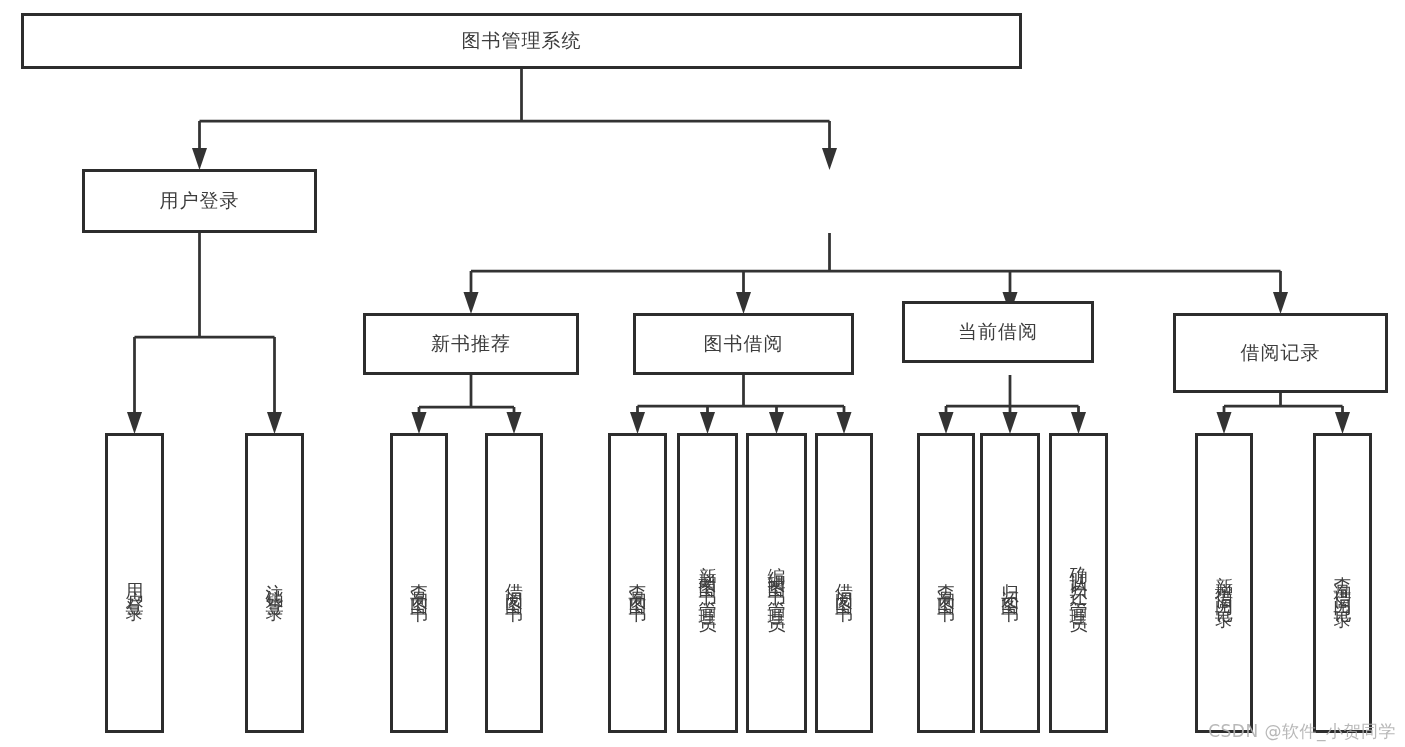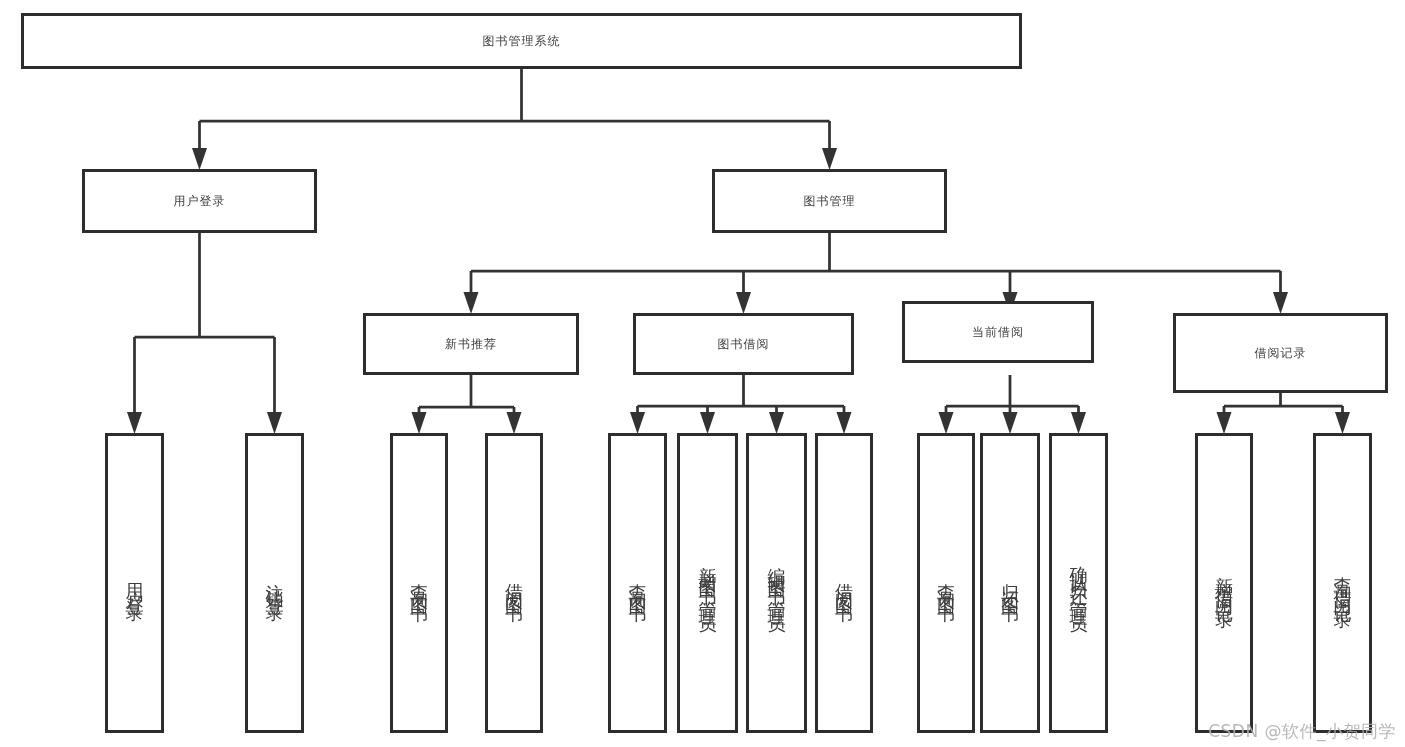--- a/index.html
+++ b/index.html
@@ -26,21 +26,21 @@
     box-sizing: border-box;
     background: #ffffff;
     border: 3px solid #2d2d2d;
     display: flex;
     align-items: center;
     justify-content: center;
     color: #3d3d3d;
     z-index: 2;
   }
   .box.h span {
-    font-size: 12px;
+    font-size: 19px;
     letter-spacing: 1px;
     white-space: nowrap;
   }
   .box.v span {
     writing-mode: vertical-rl;
     text-orientation: mixed;
     font-size: 18px;
     letter-spacing: 7px;
     line-height: 1.1;
   }
@@ -97,23 +97,20 @@
     <polygon points="1335,412 1350,412 1342.5,434" fill="#333333"></polygon>
   </svg>
 
   <div class="box h" style="left:21px;top:13px;width:1001px;height:56px">
     <span>图书管理系统</span>
   </div>
 
   <div class="box h" style="left:82px;top:169px;width:235px;height:64px">
     <span>用户登录</span>
   </div>
-  <div class="box h" style="left:712px;top:169px;width:235px;height:64px">
-    <span>图书管理</span>
-  </div>
 
   <div class="box h" style="left:363px;top:313px;width:216px;height:62px">
     <span>新书推荐</span>
   </div>
   <div class="box h" style="left:633px;top:313px;width:221px;height:62px">
     <span>图书借阅</span>
   </div>
   <div class="box h" style="left:902px;top:301px;width:192px;height:62px">
     <span>当前借阅</span>
   </div>

